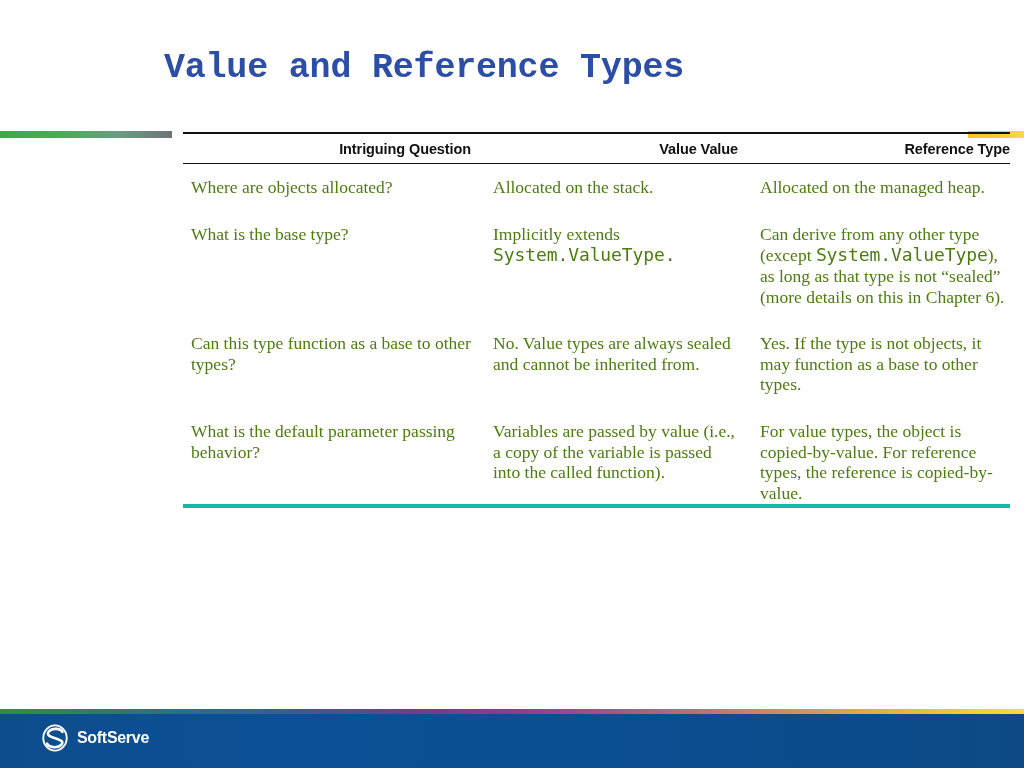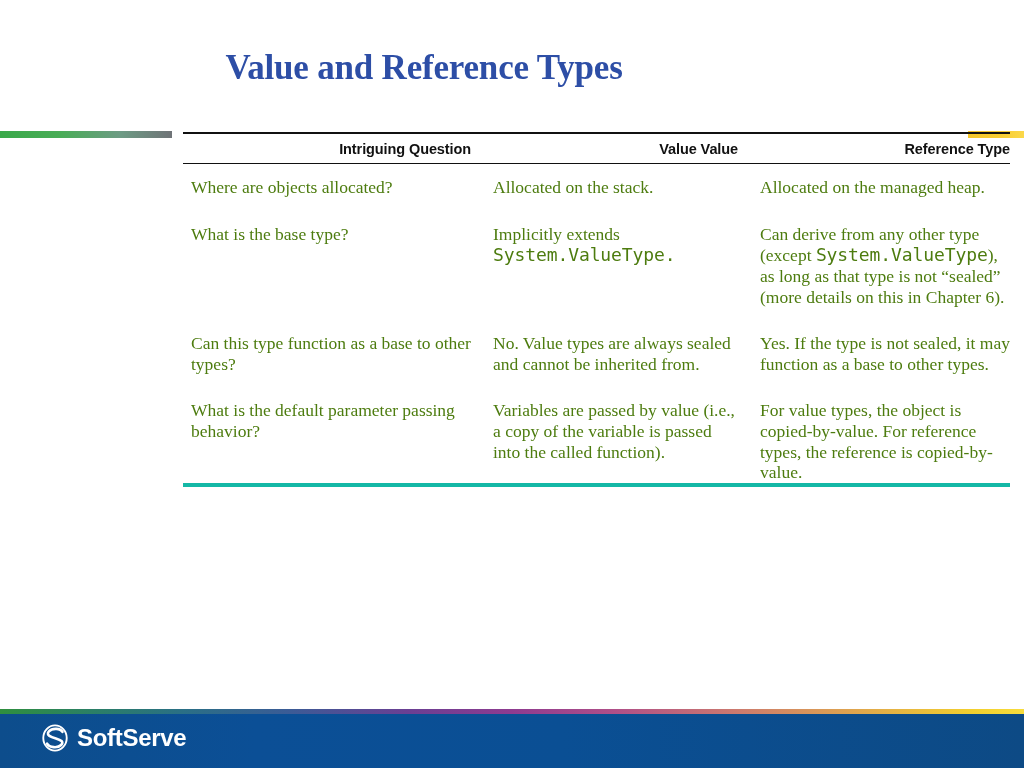--- a/index.html
+++ b/index.html
@@ -15,21 +15,21 @@
     font-family: "Liberation Serif", serif;
   }
 
   
   .slide-title {
     position: absolute;
     top: 48px;
     left: 0;
     width: 848px;
     text-align: center;
-    font-family: Liberation Serif, serif;
+    font-family: Liberation Mono, monospace;
     font-weight: bold;
     font-size: 35px;
     letter-spacing: -0.2px;
     color: #2d4ea6;
     white-space: nowrap;
   }
 
   
   .rule-left {
     position: absolute;
@@ -134,21 +134,21 @@
     left: 40px;
     top: 9px;
     display: flex;
     align-items: center;
     gap: 7px;
   }
   .brand-logo { width: 30px; height: 30px; display: block; }
   .brand-name {
     font-family: "Liberation Sans", sans-serif;
     font-weight: bold;
-    font-size: 24px;
+    font-size: 16px;
     color: #ffffff;
     letter-spacing: -0.3px;
     white-space: nowrap;
     text-align: center;
   }
 </style>
 </head>
 <body>
 
 <div class="slide-title">Value and Reference Types</div>
@@ -176,21 +176,21 @@
 
       <tr>
         <td class="col-q">What is the base type?</td>
         <td class="col-v"><span>Implicitly extends </span><span class="mono">System.ValueType.</span></td>
         <td class="col-r"><span>Can derive from any other type (except </span><span class="mono">System.ValueType</span><span>), as long as that type is not “sealed” (more details on this in Chapter 6).</span></td>
       </tr>
 
       <tr>
         <td class="col-q">Can this type function as a base to other types?</td>
         <td class="col-v">No. Value types are always sealed and cannot be inherited from.</td>
-        <td class="col-r">Yes. If the type is not sealed, it may function as a base to other types.</td>
+        <td class="col-r">Yes. If the type is not objects, it may function as a base to other types.</td>
       </tr>
 
       <tr>
         <td class="col-q">What is the default parameter passing behavior?</td>
         <td class="col-v">Variables are passed by value (i.e., a copy of the variable is passed into the called function).</td>
         <td class="col-r">For value types, the object is copied-by-value. For reference types, the reference is copied-by-value.</td>
       </tr>
 
     </tbody>
   </table>

